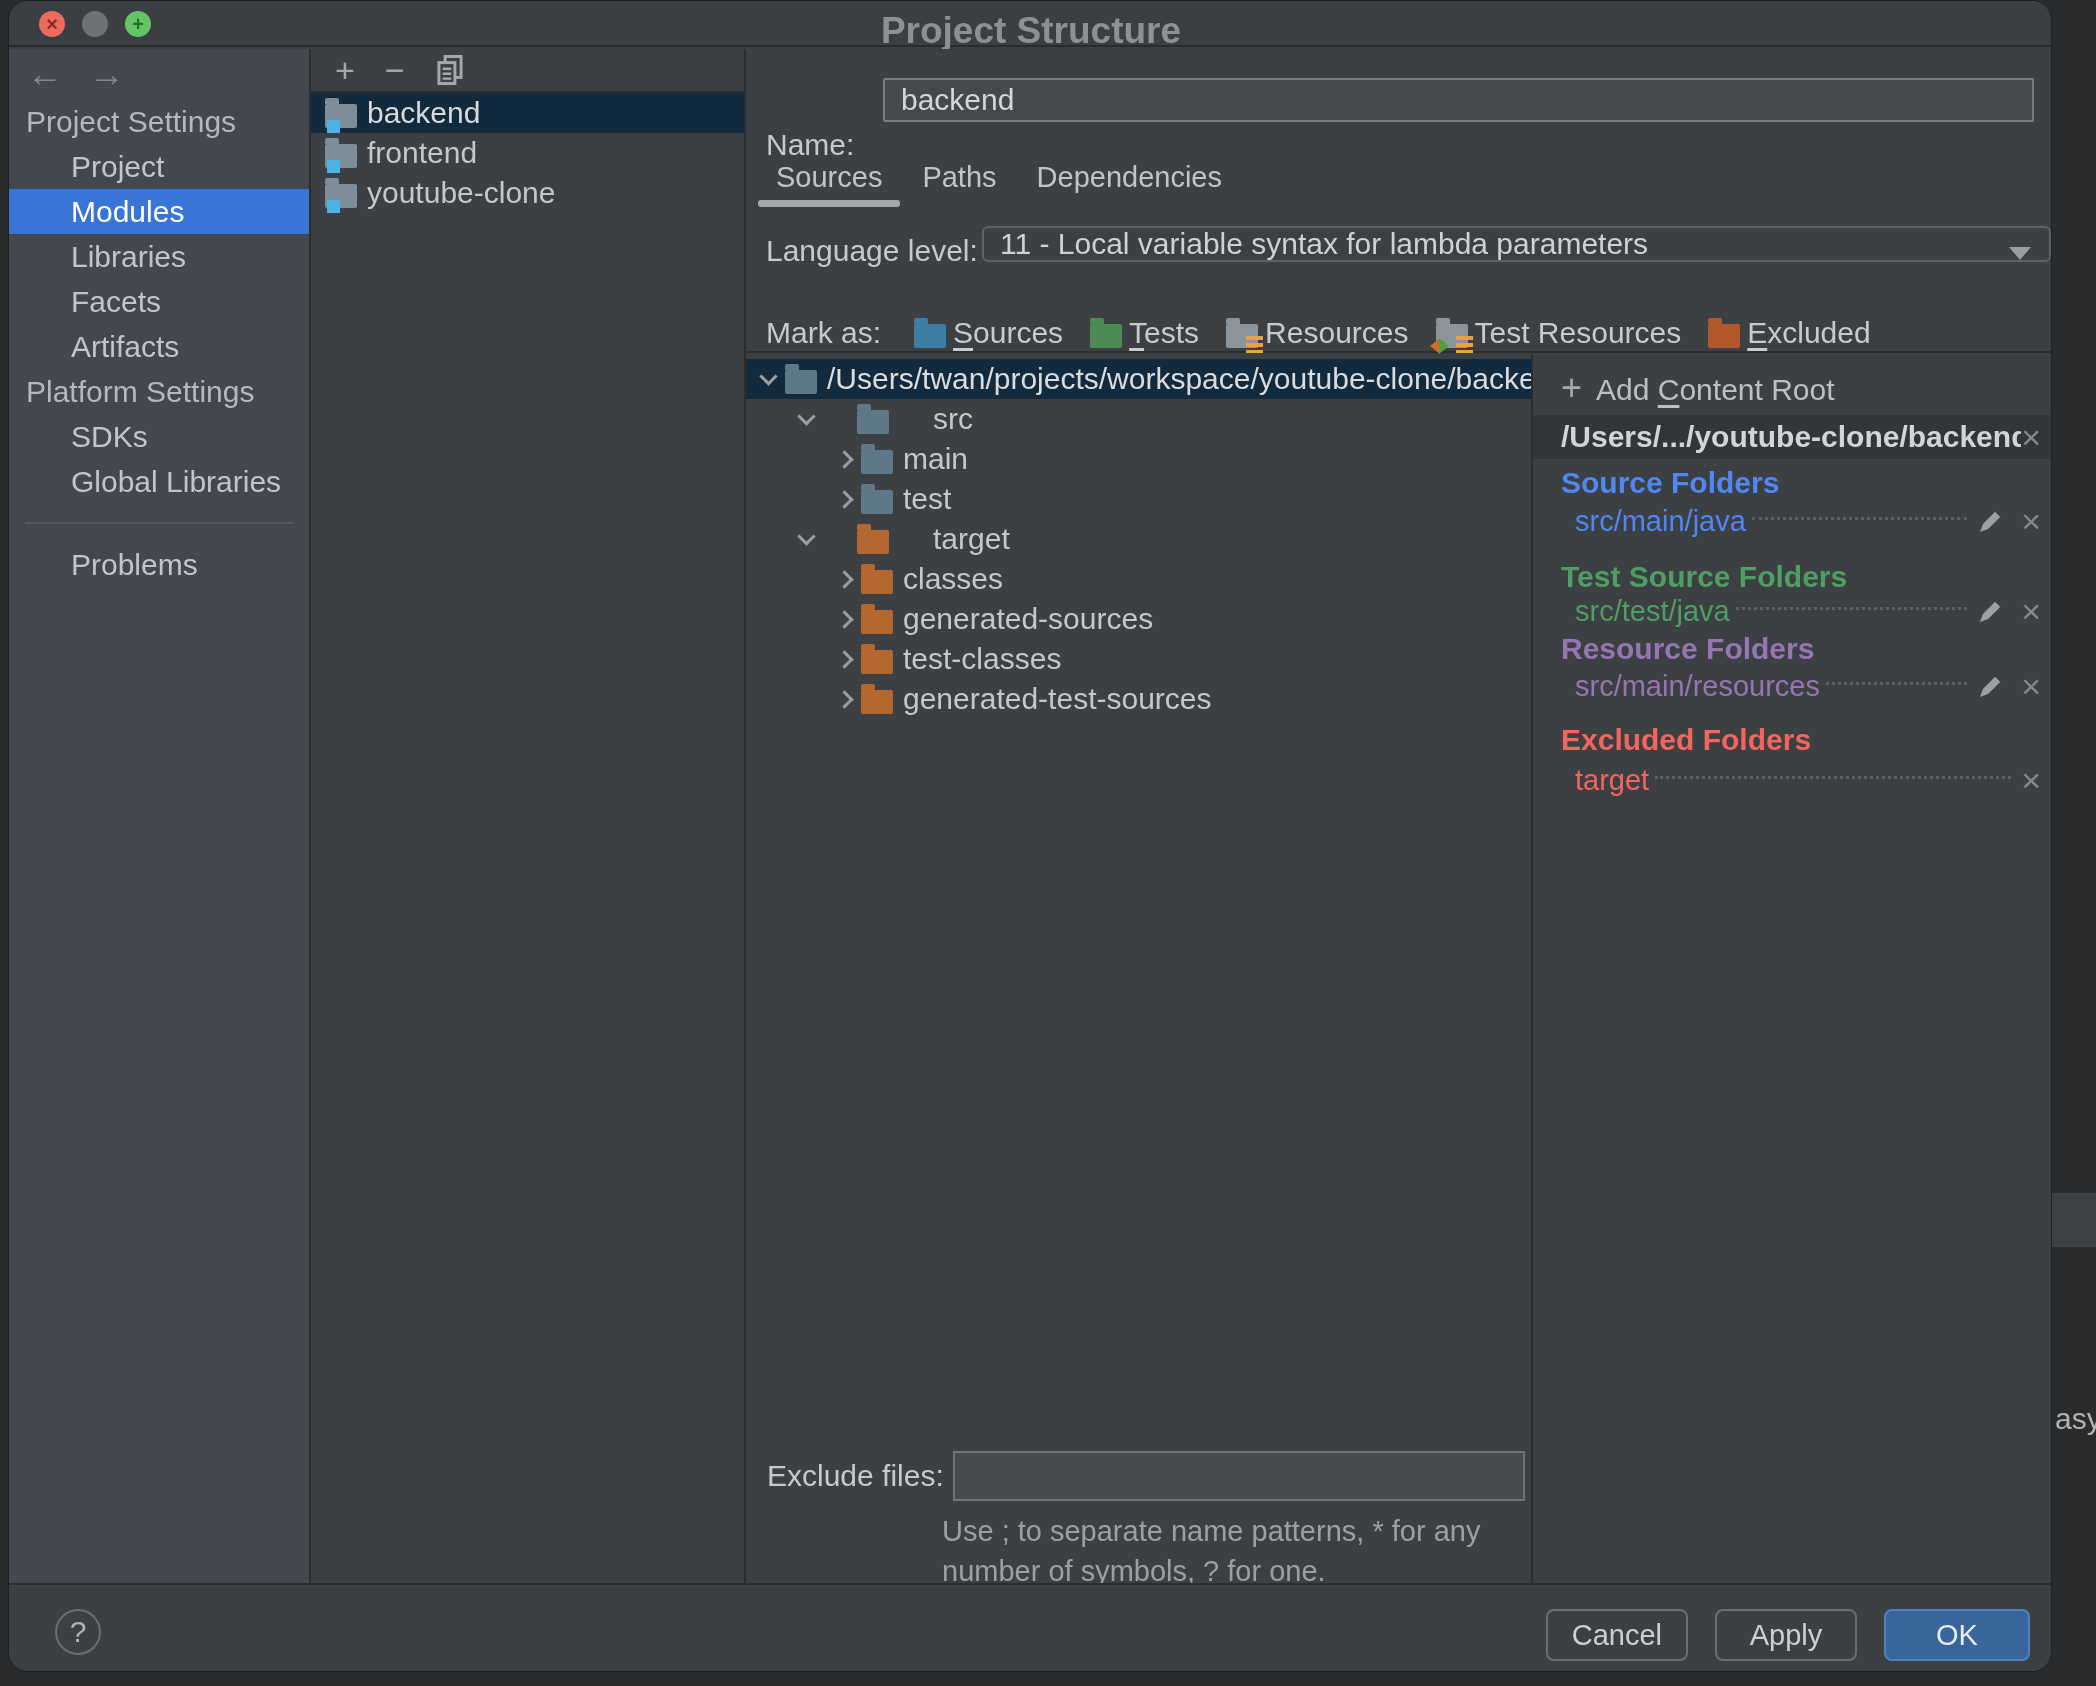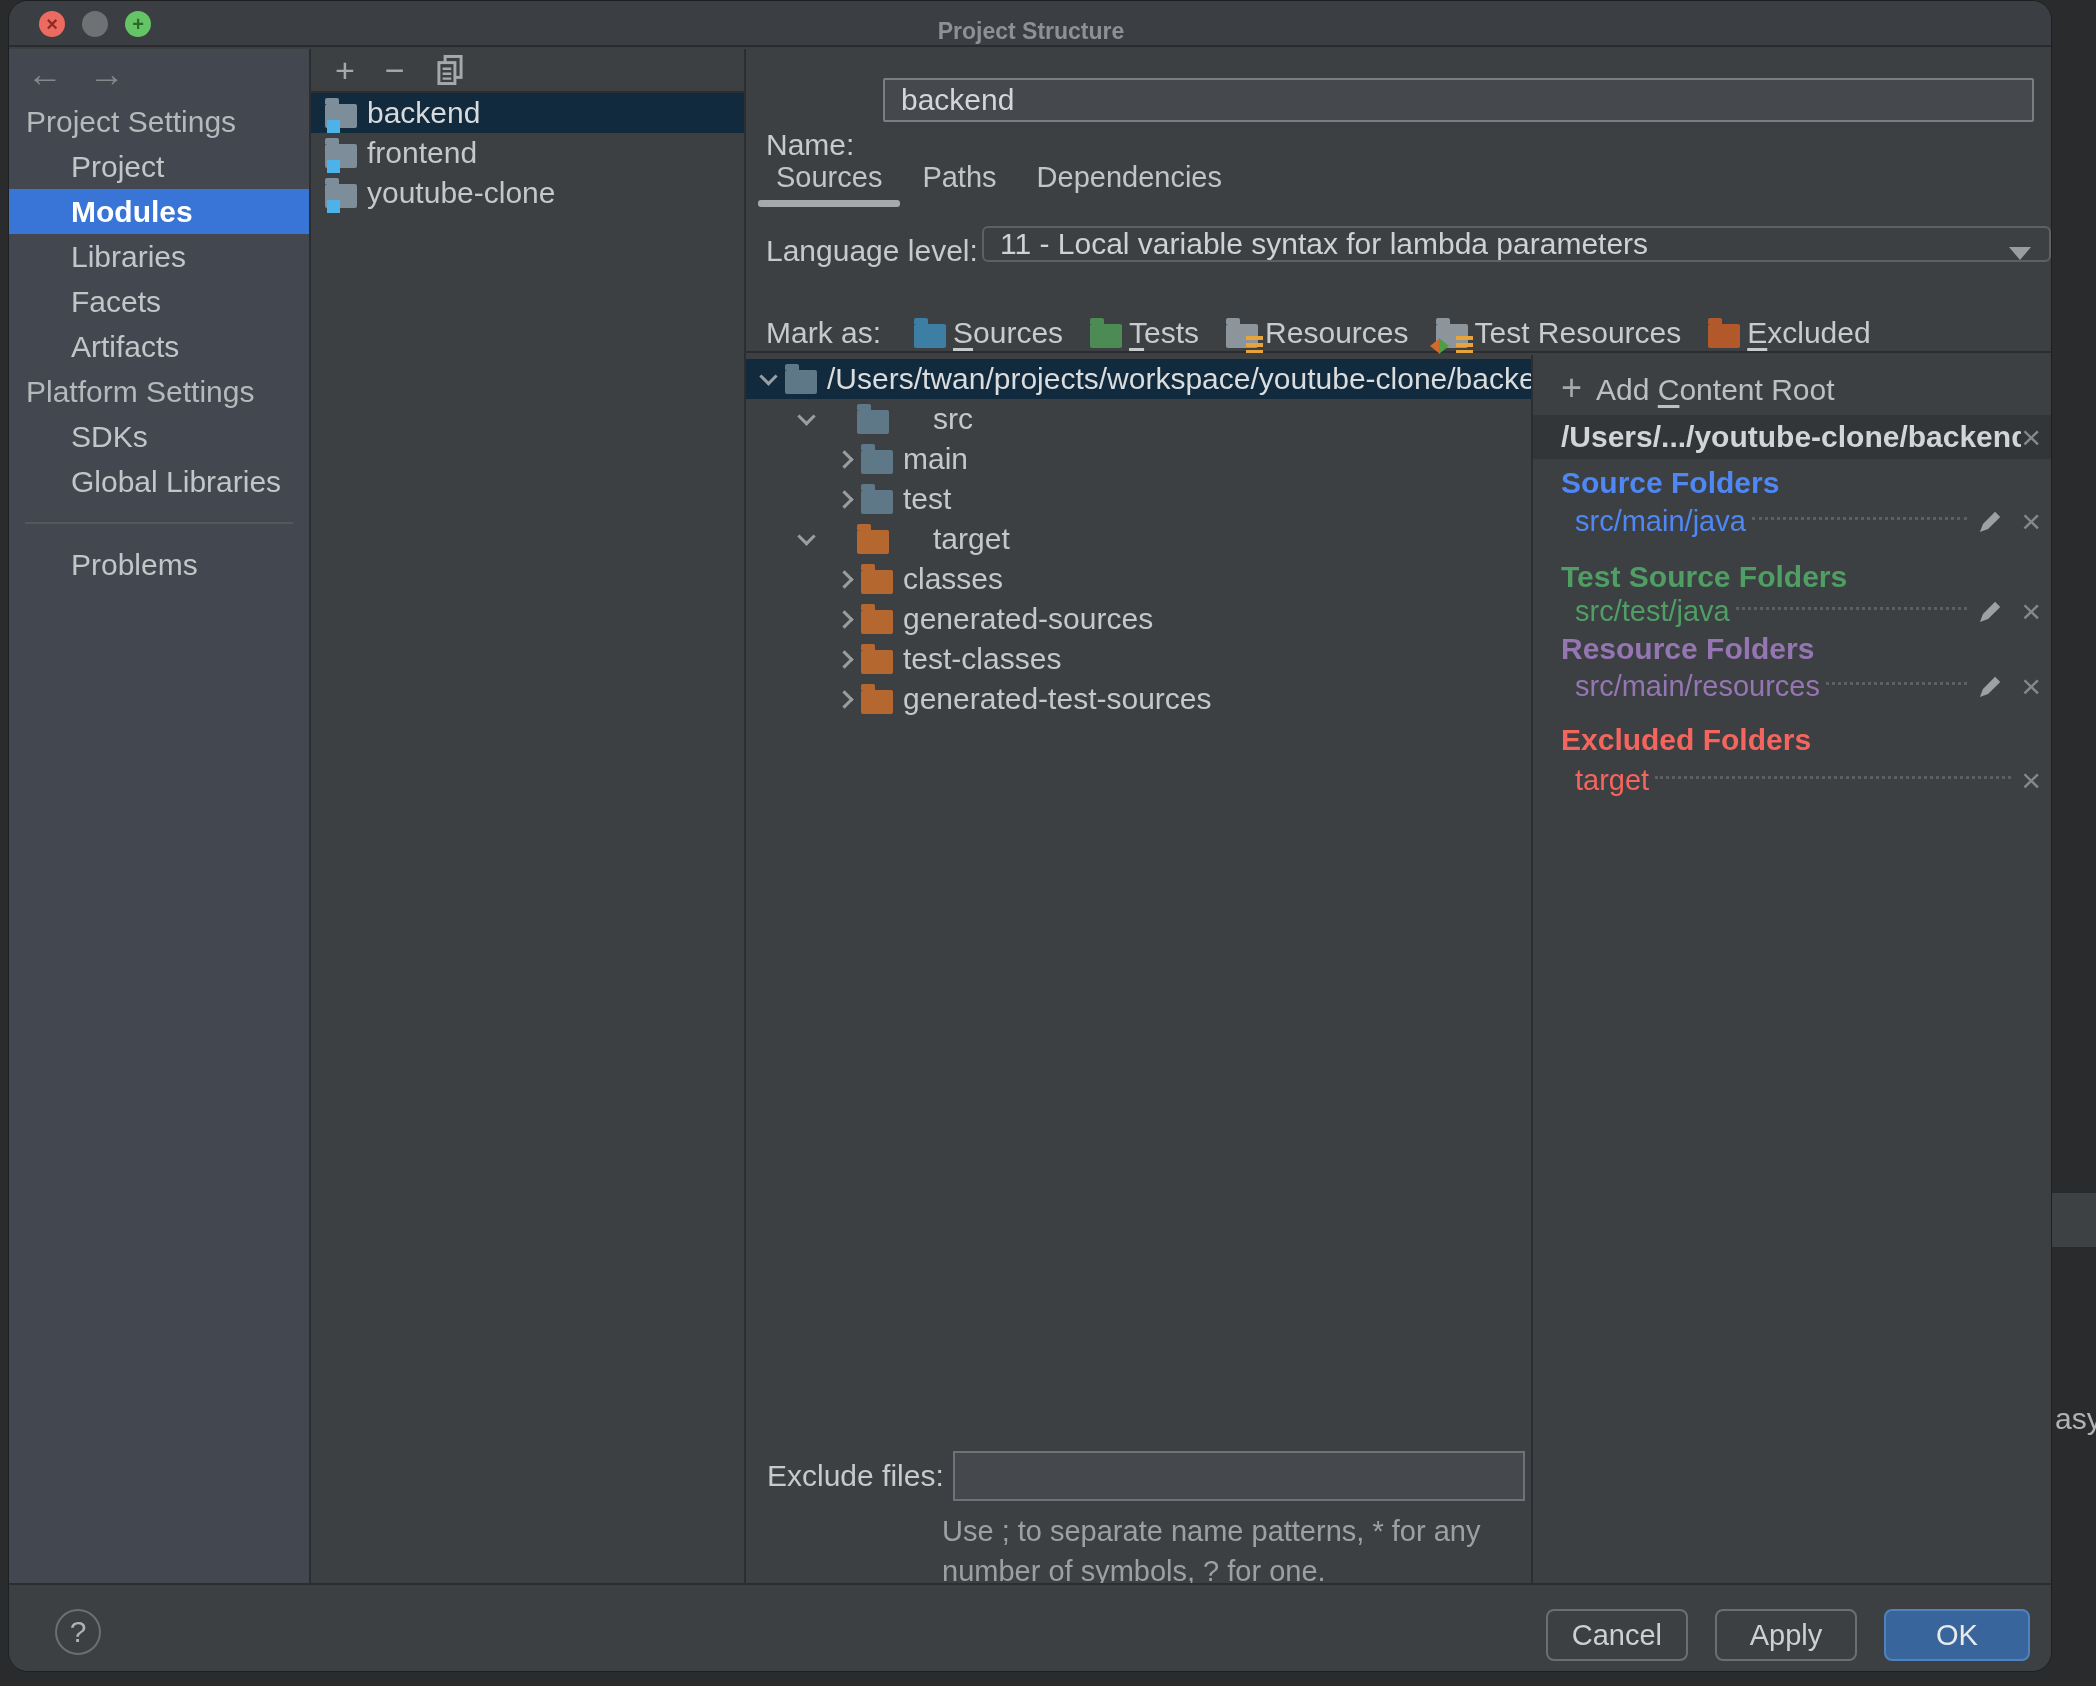--- a/index.html
+++ b/index.html
@@ -18,36 +18,36 @@
   
   .titlebar { position:absolute; left:0; top:0; width:2044px; height:46px; background:#3b3e42;
               border-bottom:2px solid #292b2d; }
   .lights { position:absolute; left:30px; top:10px; display:flex; gap:17px; }
   .light { width:26px; height:26px; border-radius:50%; display:flex; align-items:center; justify-content:center;
            font-size:20px; font-weight:bold; line-height:1; }
   .light.red { background:#ec6b60; color:#8c2b22; }
   .light.gray { background:#6e7274; color:#6e7274; }
   .light.green { background:#65c466; color:#2a6b2a; }
   .title { position:absolute; left:0; right:0; top:0; height:60px; display:flex; align-items:center; justify-content:center;
-           font-size:23px; font-weight:bold; color:#8e9194; }
+           font-size:37px; font-weight:bold; color:#8e9194; }
 
   
   .sidebar { position:absolute; left:0; top:48px; width:302px; height:1534px; background:#424750; border-right:2px solid #2b2d30; }
   .module-panel { position:absolute; left:302px; top:48px; width:435px; height:1534px; background:#3c4043; border-right:2px solid #2b2d30; }
   .main-top { position:absolute; left:737px; top:48px; width:1307px; height:304px; background:#3c4043; border-bottom:2px solid #2b2d30; }
   .tree-pane { position:absolute; left:737px; top:354px; width:785px; height:1228px; background:#3c4043; overflow:hidden; }
   .right-pane { position:absolute; left:1522px; top:354px; width:522px; height:1228px; background:#3c4043; border-left:2px solid #2b2d30; }
   .footer { position:absolute; left:0; top:1582px; width:2044px; height:90px; background:#3c4043; border-top:2px solid #2b2d30; }
 
   
   .nav-arrows { height:50px; display:flex; align-items:center; padding-left:18px; gap:26px; }
   .nav-arrow { font-size:36px; color:#85888b; line-height:1; }
   .sb-header { height:45px; display:flex; align-items:center; padding-left:17px; font-size:30px; color:#b6b9bb; }
   .sb-item { height:45px; display:flex; align-items:center; padding-left:62px; font-size:30px; color:#c3c6c8; }
-  .sb-item.selected { background:#3875d7; color:#ffffff;font-weight:bold; }
+  .sb-item.selected { background:#3875d7; color:#ffffff; }
   .sb-divider { height:2px; background:#54575b; margin:18px 16px 18px 16px; }
 
   
   .mod-toolbar { height:44px; border-bottom:2px solid #2b2d30; display:flex; align-items:center; padding-left:24px; gap:30px; }
   .tool-glyph { font-size:34px; color:#a6a9ab; line-height:1; }
   .mod-row { height:40px; display:flex; align-items:center; padding-left:14px; gap:10px; font-size:30px; color:#c5c7c9; white-space:nowrap; }
   .mod-row.selected { background:#122a3d; color:#d8dadb; }
 
   
   .folder { width:32px; height:24px; border-radius:2px; position:relative; flex:none; margin-top:5px; }

